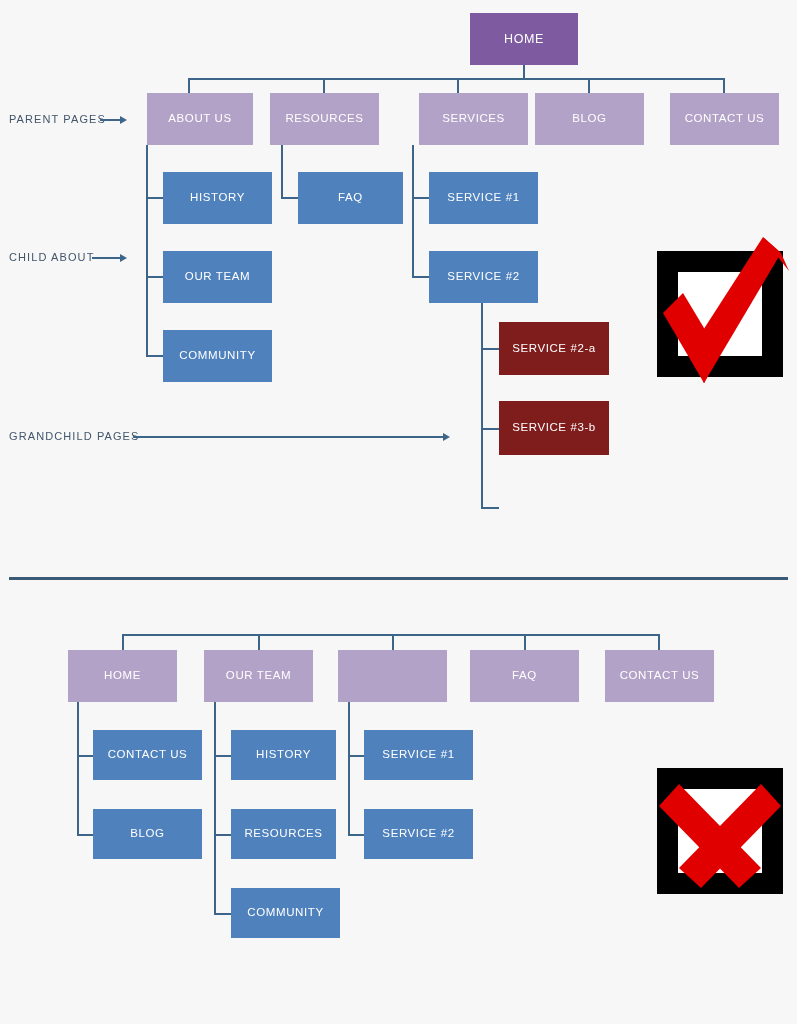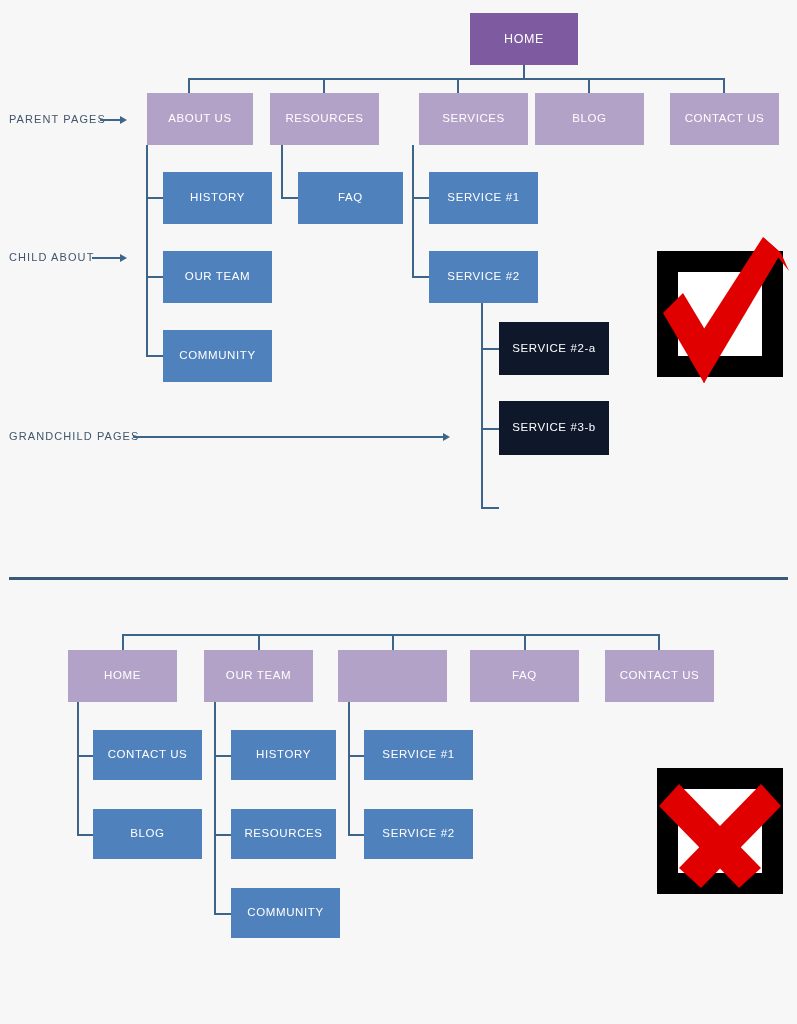--- a/index.html
+++ b/index.html
@@ -16,21 +16,21 @@
     display:flex;align-items:center;justify-content:center;
     color:#ffffff;
     text-align:center;
     letter-spacing:.6px;
     box-sizing:border-box;
     line-height:1.15;
   }
   .node.home      {background:#7e5ba0;font-size:12.5px;}
   .node.parent    {background:#b3a2c7;font-size:11.5px;}
   .node.child     {background:#4f81bd;font-size:11.5px;}
-  .node.grand     {background:#0f172a;font-size:11.5px;text-align:right;}
+  .node.grand     {background:#7f1d1d;font-size:11.5px;text-align:right;}
 
   .axis-label{
     position:absolute;
     color:#41556b;
     font-size:11px;
     letter-spacing:1.1px;
     white-space:nowrap;
   }
 
   .ln{position:absolute;background:#3d6589;}

